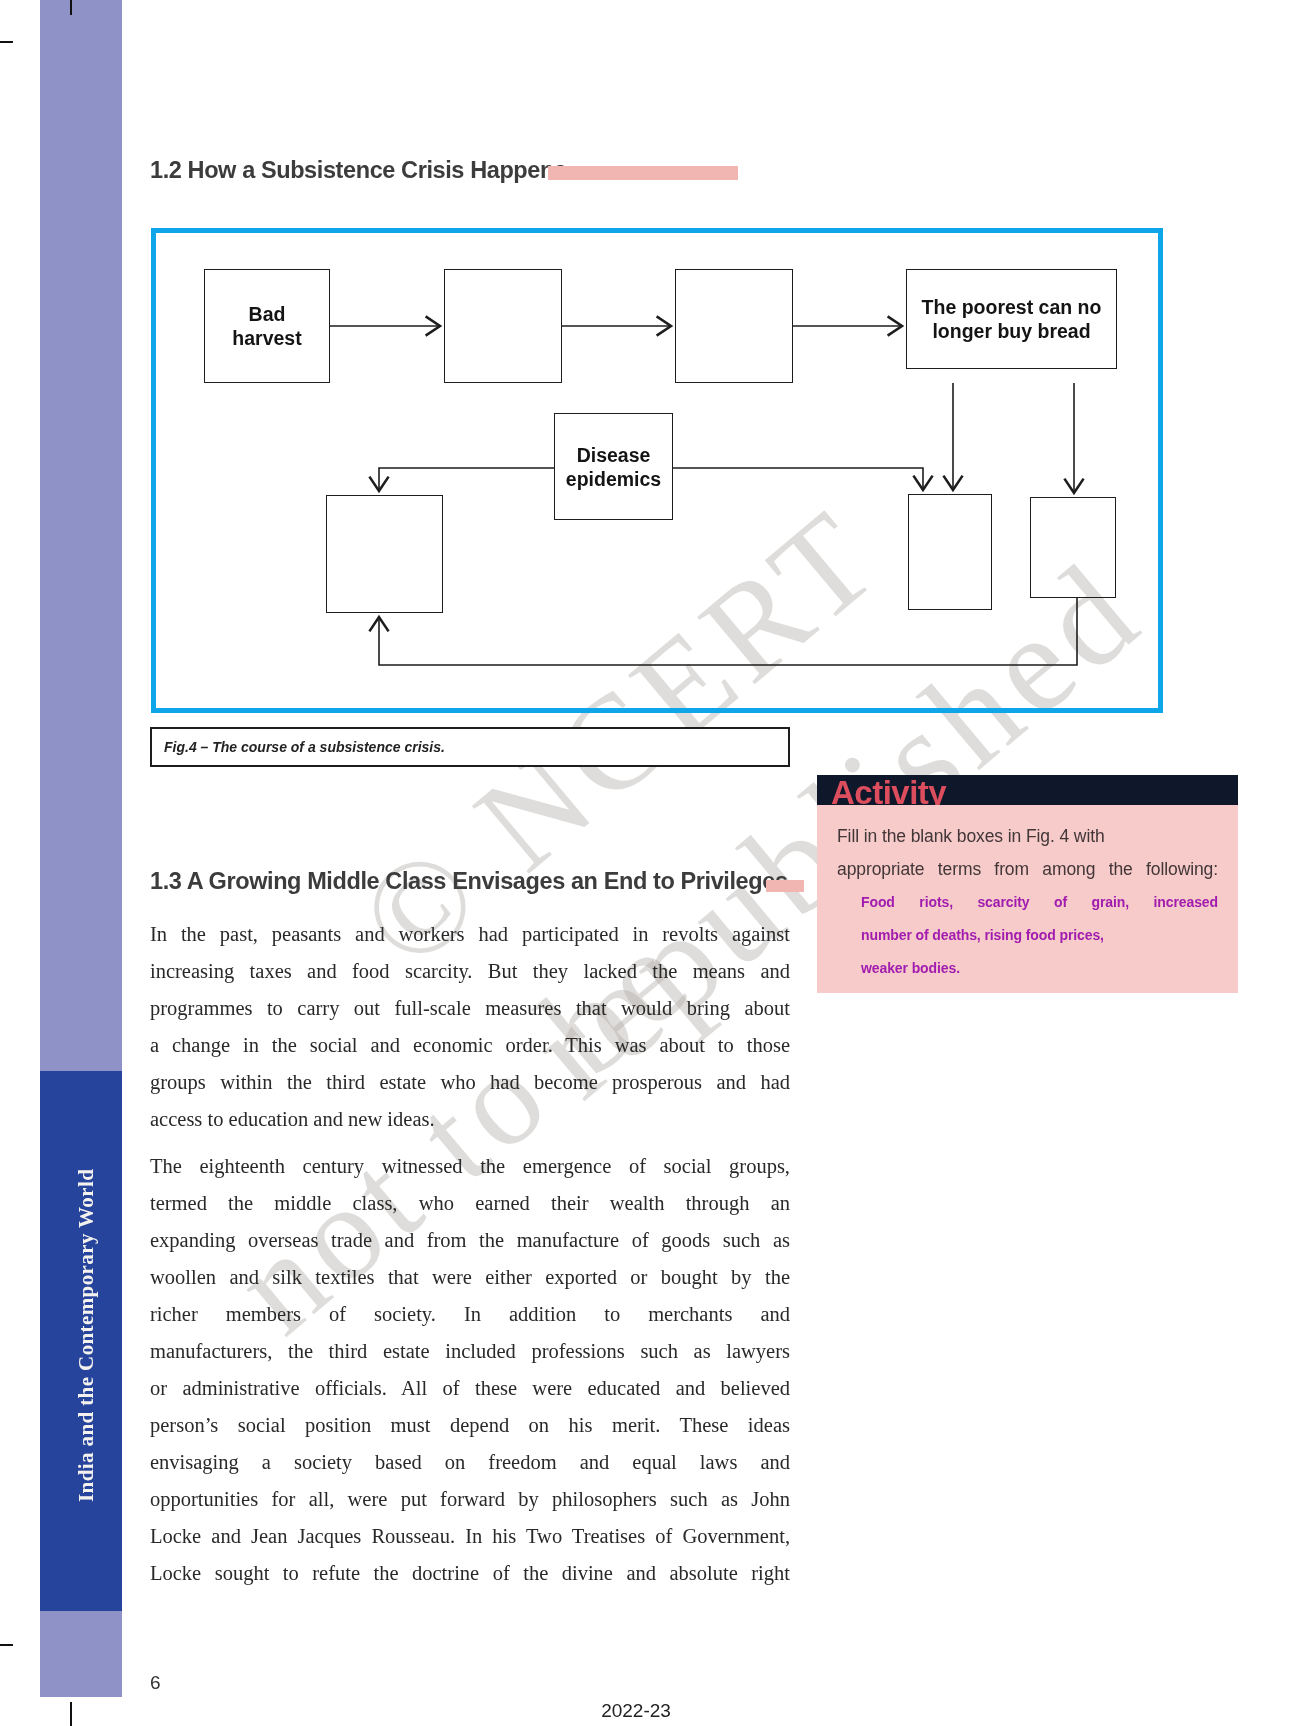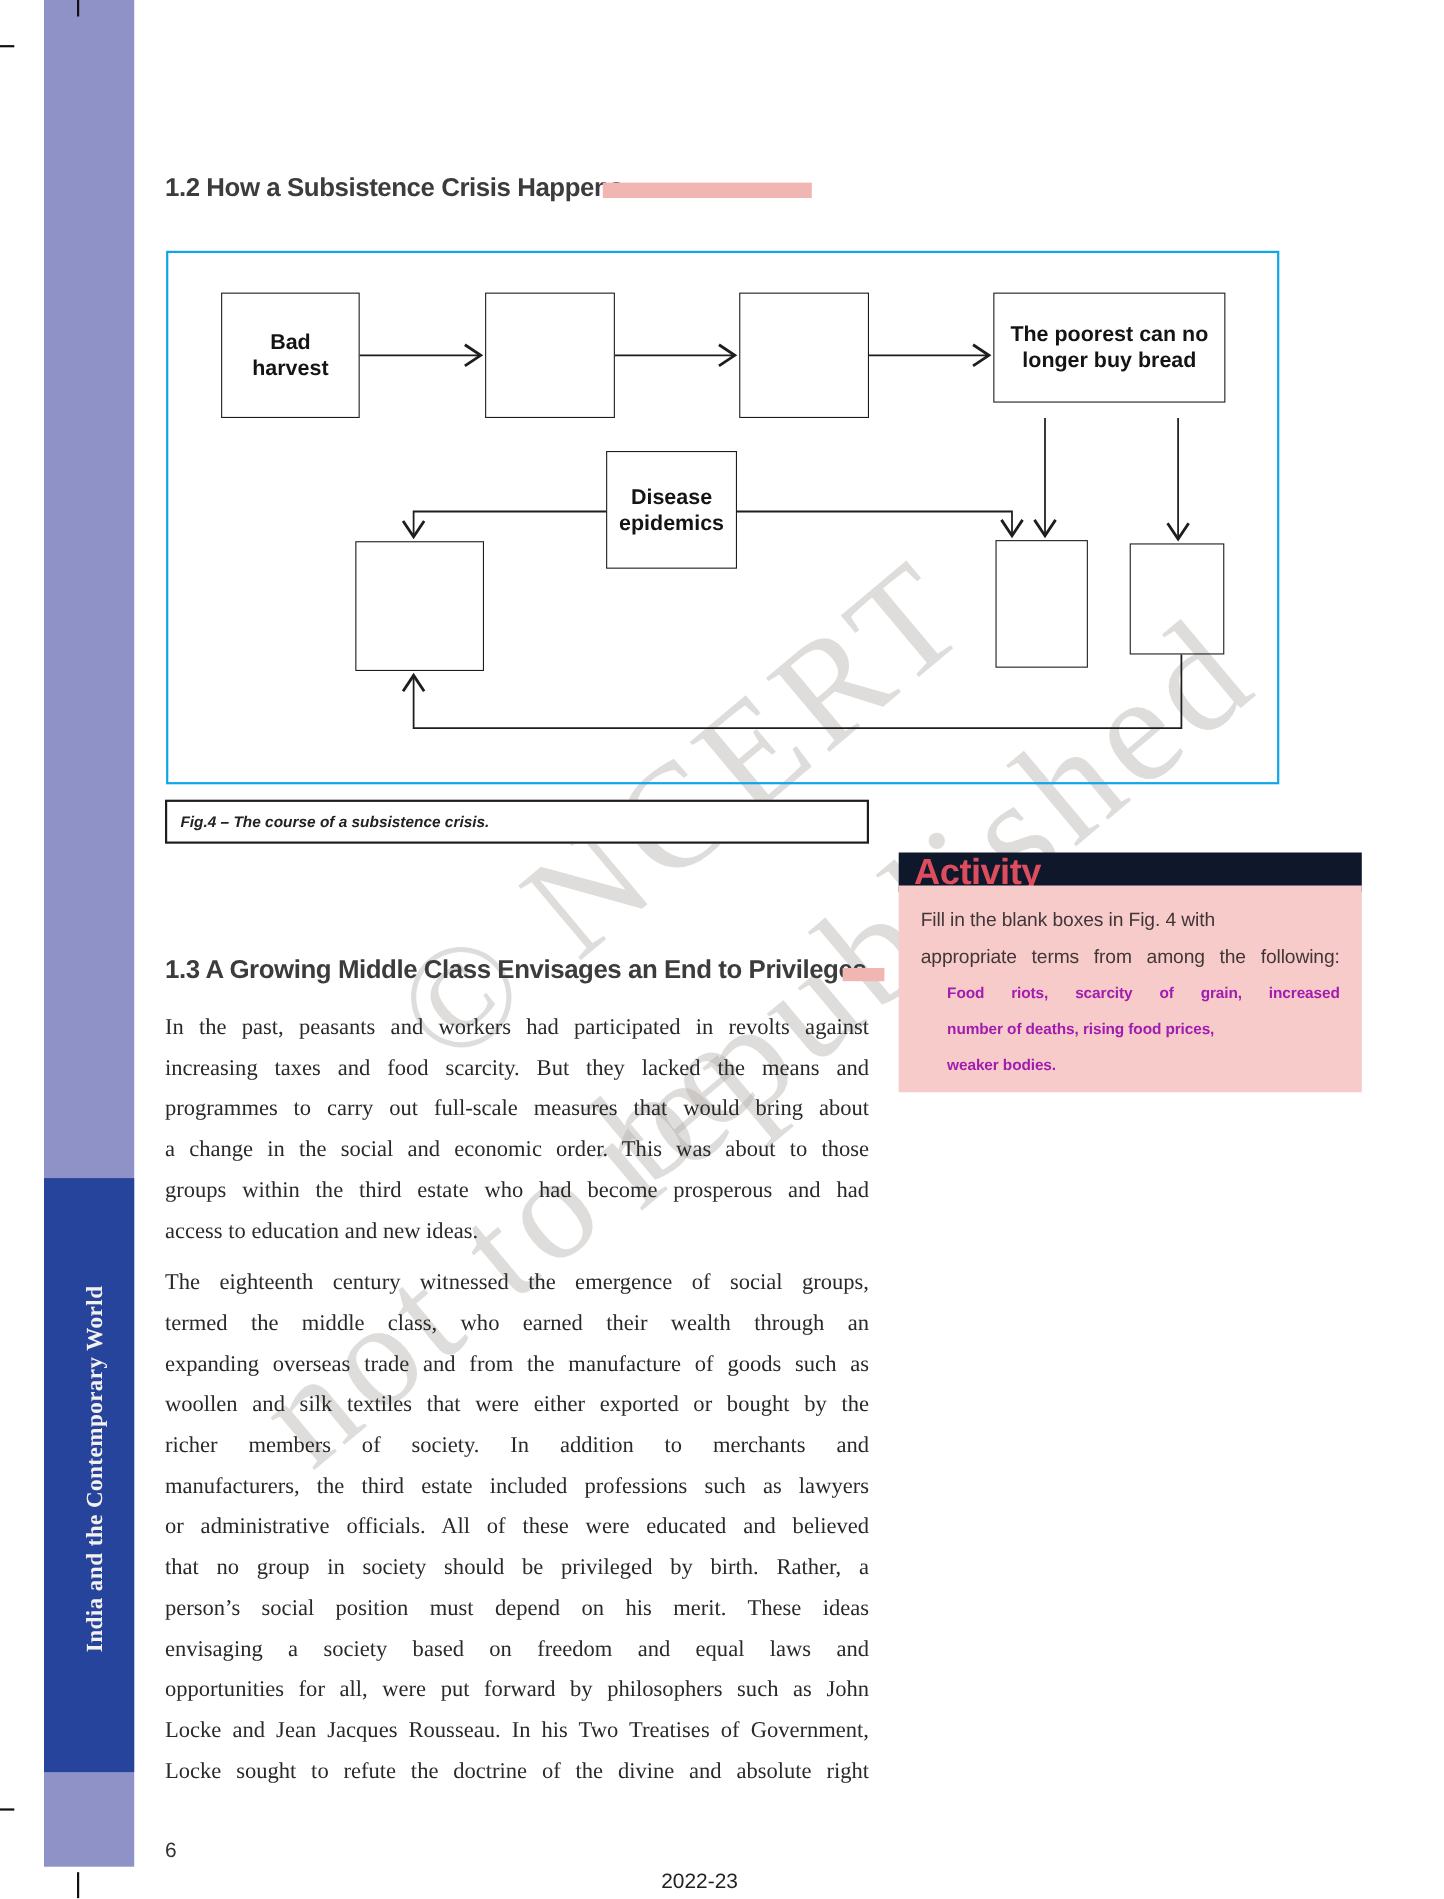--- a/index.html
+++ b/index.html
@@ -32,21 +32,21 @@
 
   
   .h-sec{font-weight:700;font-size:23.5px;letter-spacing:-.4px;color:#3c3c3c;white-space:nowrap;}
   .h12{left:150px;top:157px;}
   .h13{left:150px;top:868px;}
   .pinkbar{background:#f1b6b1;}
   .pb12{left:548px;top:166px;width:190px;height:14px;}
   .pb13{left:766px;top:880px;width:38px;height:12px;}
 
   
-  .frame{left:151px;top:228px;width:1012px;height:485px;border:2px solid #0ea5e9;box-sizing:border-box;}
+  .frame{left:151px;top:228px;width:1012px;height:485px;border:5px solid #0ea5e9;box-sizing:border-box;}
   .frame svg{position:absolute;left:0;top:0;}
   .fbox{position:absolute;border:1.6px solid #1d1d1d;box-sizing:border-box;background:transparent;
         display:flex;align-items:center;justify-content:center;text-align:center;
         font-weight:700;font-size:19.5px;line-height:24px;color:#141414;white-space:pre-line;}
   .bA{left:48px;top:36px;width:126px;height:114px;}
   .bB{left:288px;top:36px;width:118px;height:114px;}
   .bC{left:519px;top:36px;width:118px;height:114px;}
   .bD{left:750px;top:36px;width:211px;height:100px;}
   .bE{left:398px;top:180px;width:119px;height:107px;}
   .bF{left:170px;top:262px;width:117px;height:118px;}
@@ -158,21 +158,20 @@
       <div class="bline">access to education and new ideas.</div>
     </div>
   <div class="para p2 z" id="para2">
       <div class="bline j">The eighteenth century witnessed the emergence of social groups,</div>
       <div class="bline j">termed the middle class, who earned their wealth through an</div>
       <div class="bline j">expanding overseas trade and from the manufacture of goods such as</div>
       <div class="bline j">woollen and silk textiles that were either exported or bought by the</div>
       <div class="bline j">richer members of society. In addition to merchants and</div>
       <div class="bline j">manufacturers, the third estate included professions such as lawyers</div>
       <div class="bline j">or administrative officials. All of these were educated and believed</div>
-      <div class="bline j">that no group in society should be privileged by birth. Rather, a</div>
       <div class="bline j">person’s social position must depend on his merit. These ideas</div>
       <div class="bline j">envisaging a society based on freedom and equal laws and</div>
       <div class="bline j">opportunities for all, were put forward by philosophers such as John</div>
       <div class="bline j"><span>Locke and Jean Jacques Rousseau. In his </span><span class="it">Two Treatises of Government,</span></div>
       <div class="bline j">Locke sought to refute the doctrine of the divine and absolute right</div>
     </div>
 
   <div class="pagenum z">6</div>
   <div class="yearline z">2022-23</div>
 

